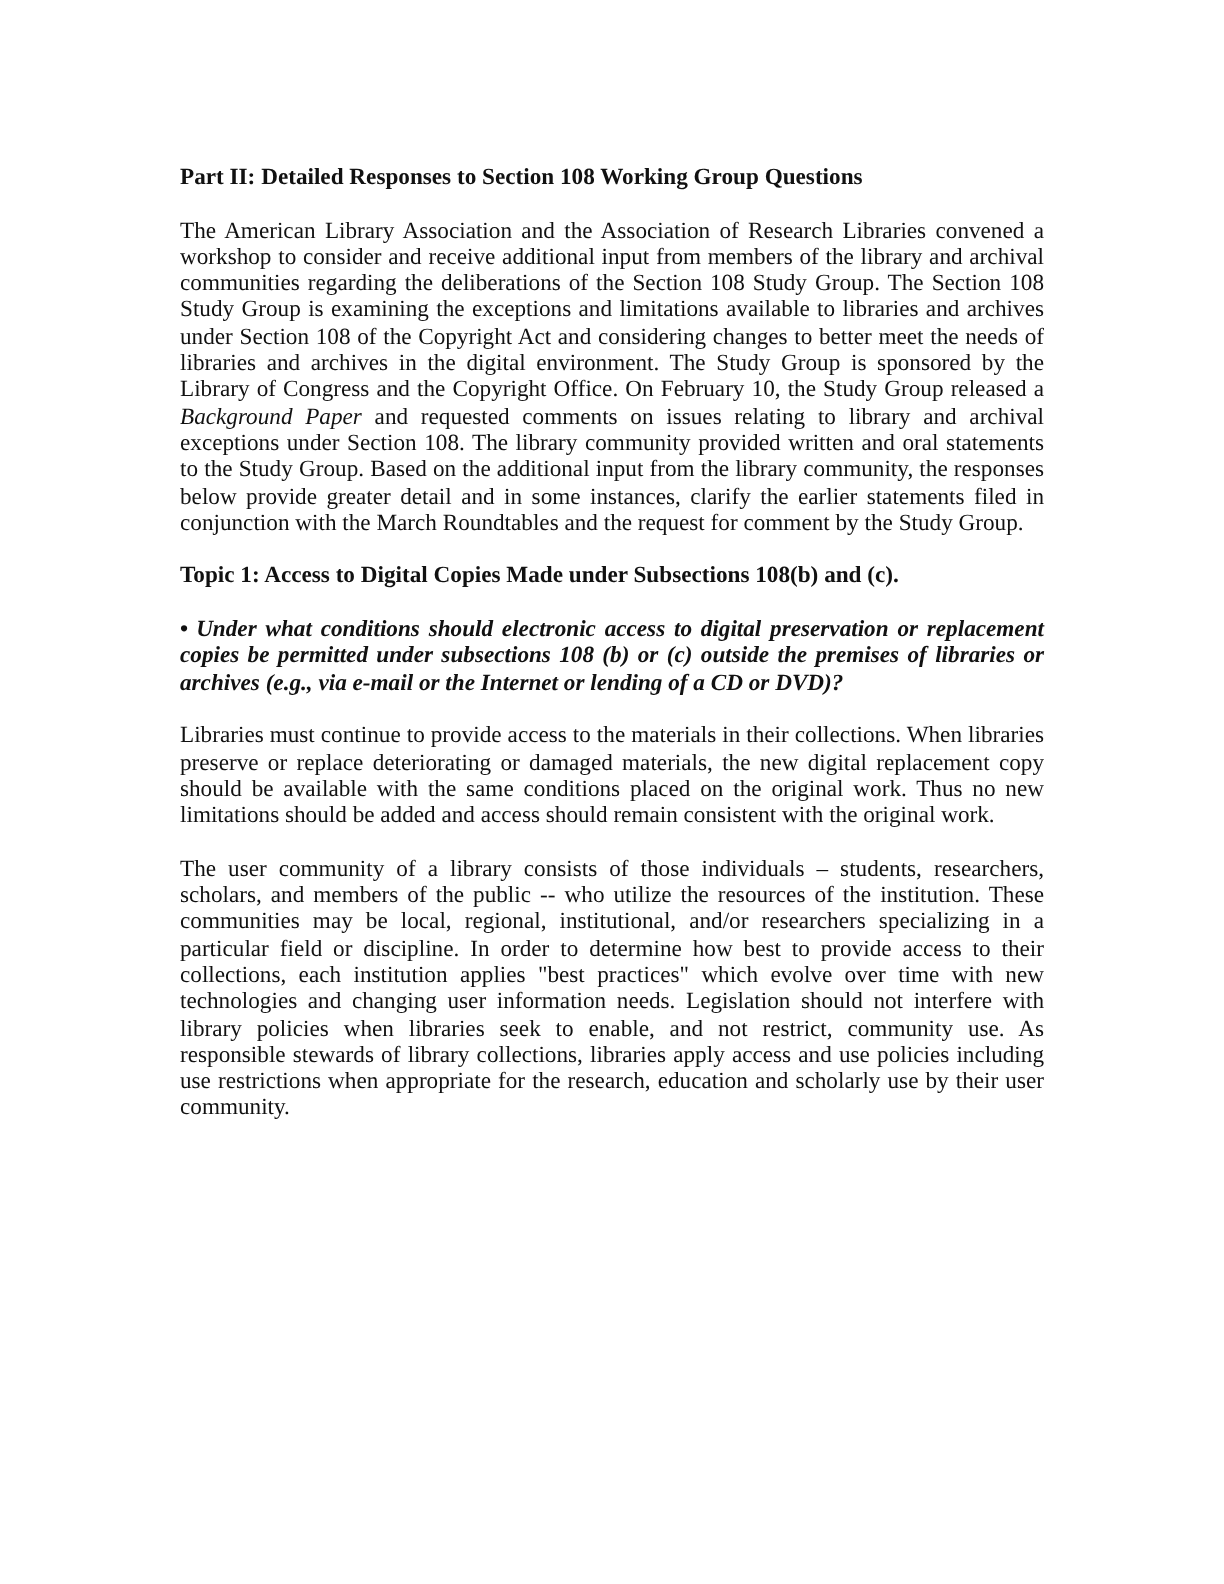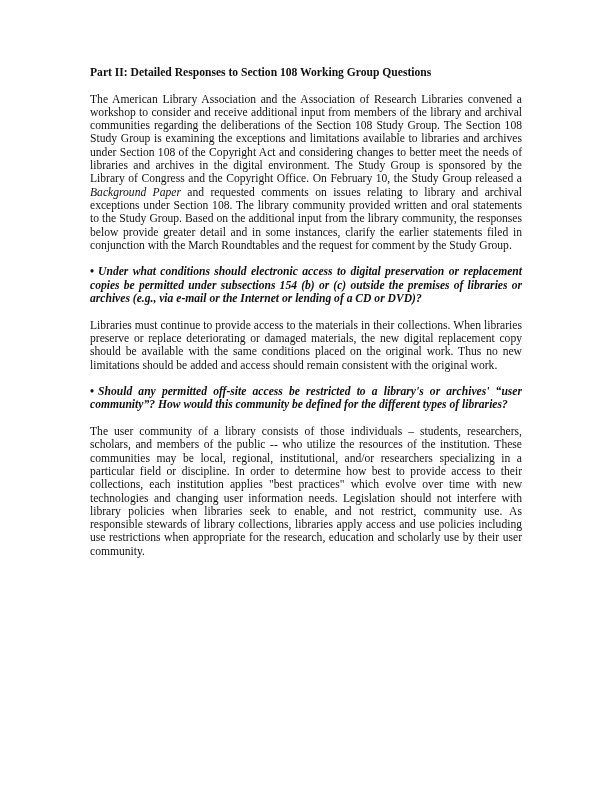--- a/index.html
+++ b/index.html
@@ -1,37 +1,37 @@
 <!DOCTYPE html>
 <html><head>
   <meta charset="utf-8">
   <style>
     html, body { margin: 0; padding: 0; background: #ffffff; }
     body { width: 612px; height: 792px; position: relative; overflow: hidden; }
     .page {
-      position: absolute; left: 90px; top: 66px; width: 432px;
+      position: absolute; left: 90px; top: 82px; width: 432px;
       font-family: "Liberation Serif", "DejaVu Serif", serif;
       font-size: 11.6px; line-height: 13.3px; color: #111;
     }
     .page p { margin: 0; text-align: justify; }
     .title { font-weight: bold; margin-bottom: 13.3px !important; }
     .body-para { margin-bottom: 13.3px !important; }
     .topic { font-weight: bold; margin-bottom: 13.3px !important; }
     .question { font-weight: bold; font-style: italic; margin-bottom: 13.3px !important; }
     .bullet { font-style: normal; font-weight: bold; margin-right: 4px; }
     em.title-ref { }
   </style>
 </head>
 <body>
 
 <div class="page">
   <p class="title">Part II: Detailed Responses to Section 108 Working Group Questions</p>
 
   <p class="body-para"><span>The American Library Association and the Association of Research Libraries convened a workshop to consider and receive additional input from members of the library and archival communities regarding the deliberations of the Section 108 Study Group.  The Section 108 Study Group is examining the exceptions and limitations available to libraries and archives under Section 108 of the Copyright Act and considering changes to better meet the needs of libraries and archives in the digital environment.  The Study Group is sponsored by the Library of Congress and the Copyright Office.  On February 10, the Study Group released a </span><em class="title-ref">Background Paper</em><span> and requested comments on issues relating to library and archival exceptions under Section 108. The library community provided written and oral statements to the Study Group.  Based on the additional input from the library community, the responses below provide greater detail and in some instances, clarify the earlier statements filed in conjunction with the March Roundtables and the request for comment by the Study Group.</span></p>
 
+  <p class="topic">Topic 1:  Access to Digital Copies Made under Subsections 108(b) and (c).</p>
 
-  <p class="question"><span class="bullet">•</span><span>Under what conditions should electronic access to digital preservation or replacement copies be permitted under subsections 154 (b) or (c) outside the premises of libraries or archives (e.g., via e-mail or the Internet or lending of a CD or DVD)?</span></p>
+  <p class="question"><span class="bullet">•</span><span>Under what conditions should electronic access to digital preservation or replacement copies be permitted under subsections 108 (b) or (c) outside the premises of libraries or archives (e.g., via e-mail or the Internet or lending of a CD or DVD)?</span></p>
   <p class="body-para">Libraries must continue to provide access to the materials in their collections. When libraries preserve or replace deteriorating or damaged materials, the new digital replacement copy should be available with the same conditions placed on the original work.  Thus no new limitations should be added and access should remain consistent with the original work.</p>
 
-  <p class="question"><span class="bullet">•</span><span>Should any permitted off-site access be restricted to a library's or archives' “user community”?  How would this community be defined for the different types of libraries?</span></p>
   <p class="body-para">The user community of a library consists of those individuals – students, researchers, scholars, and members of the public -- who utilize the resources of the institution. These communities may be local, regional, institutional, and/or researchers specializing in a particular field or discipline.  In order to determine how best to provide access to their collections, each institution applies  "best practices" which evolve over time with new technologies and changing user information needs.   Legislation should not interfere with library policies when libraries seek to enable, and not restrict, community use.   As responsible stewards of library collections, libraries apply access and use policies including use restrictions when appropriate for the research, education and scholarly use by their user community.</p>
 
 </div>
 
 </body></html>

